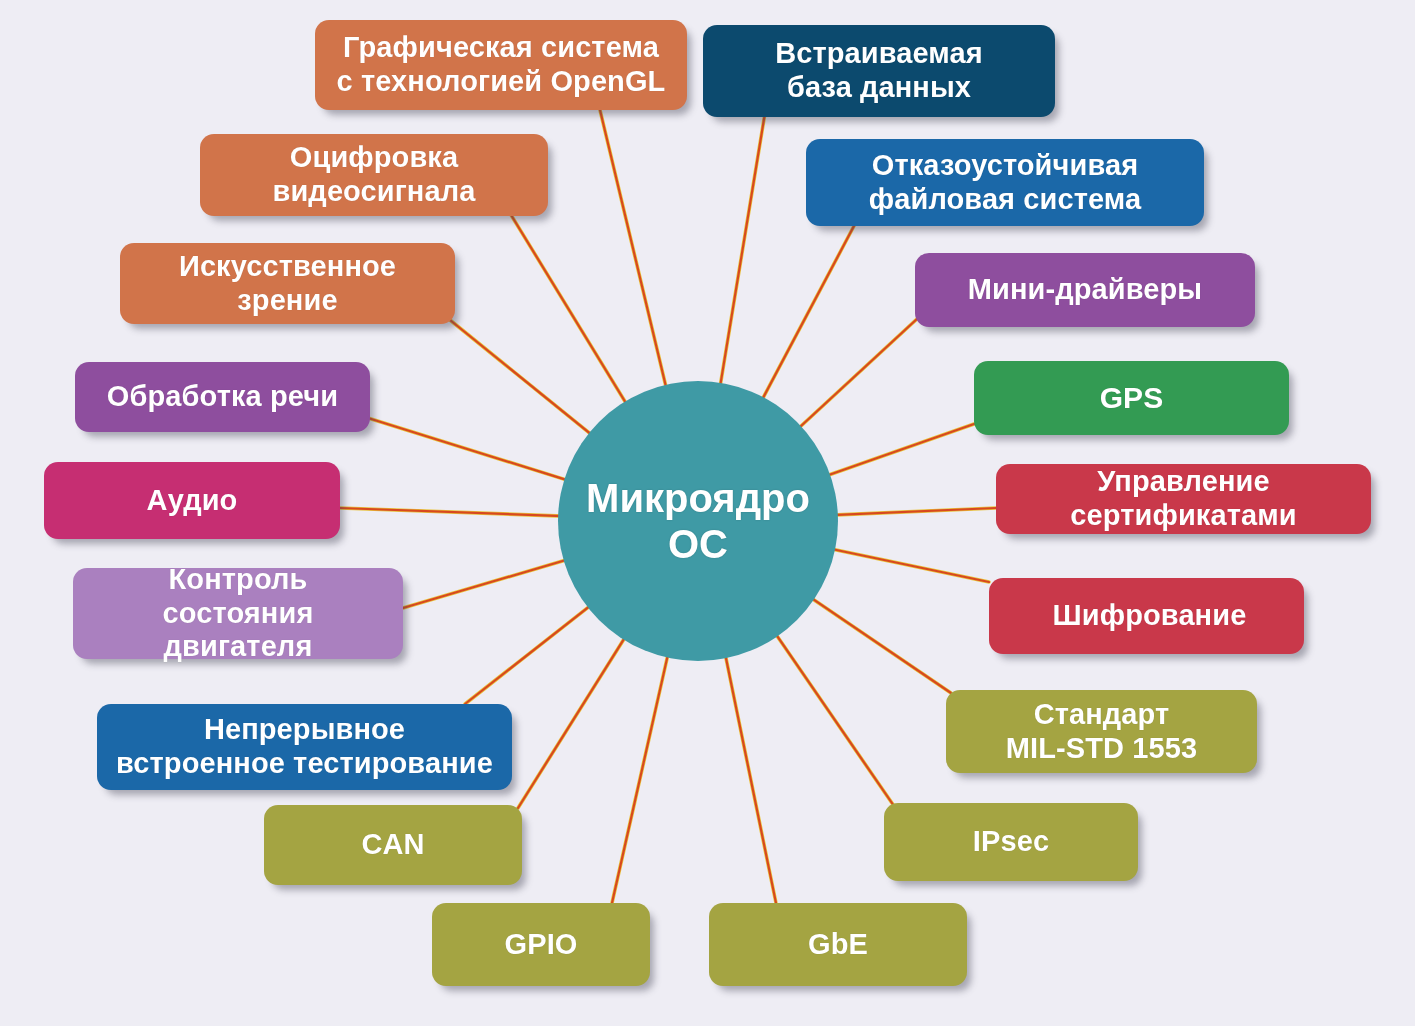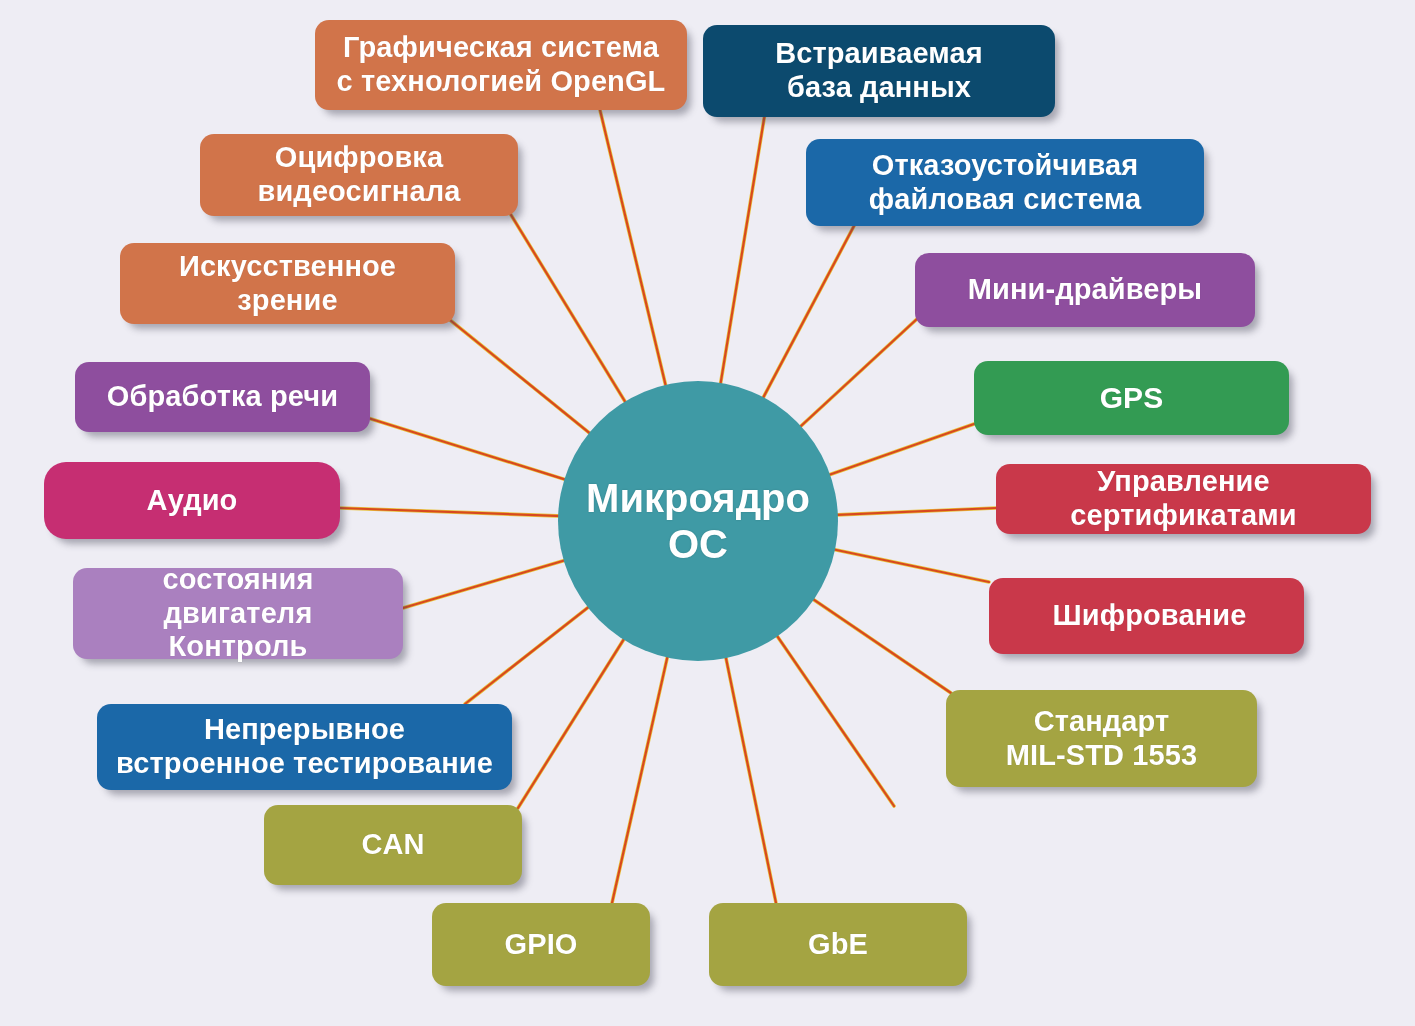--- a/index.html
+++ b/index.html
@@ -117,21 +117,21 @@
         <span>Встраиваемая</span>
         <span>база данных</span>
       </div>
     </div>
     <div class="node" style="left: 806px; top: 139px; width: 398px; height: 87px; background: rgb(27, 104, 168); font-size: 29px;">
       <div>
         <span>Отказоустойчивая</span>
         <span>файловая система</span>
       </div>
     </div>
-    <div class="node" style="left: 200px; top: 134px; width: 318px; height: 82px; background: rgb(209, 116, 74); font-size: 29px;">
+    <div class="node" style="left: 200px; top: 134px; width: 348px; height: 82px; background: rgb(209, 116, 74); font-size: 29px;">
       <div>
         <span>Оцифровка</span>
         <span>видеосигнала</span>
       </div>
     </div>
     <div class="node" style="left: 915px; top: 253px; width: 340px; height: 74px; background: rgb(142, 78, 158); font-size: 29px;">
       <div>
         <span>Мини-драйверы</span>
       </div>
     </div>
@@ -150,48 +150,53 @@
       <div>
         <span>Обработка речи</span>
       </div>
     </div>
     <div class="node" style="left: 996px; top: 464px; width: 375px; height: 70px; background: rgb(201, 56, 74); font-size: 29px;">
       <div>
         <span>Управление</span>
         <span>сертификатами</span>
       </div>
     </div>
-    <div class="node" style="left: 44px; top: 462px; width: 296px; height: 77px; background: rgb(198, 46, 114); font-size: 29px; border-radius: 22px;">
+    <div class="node" style="left: 44px; top: 462px; width: 296px; height: 77px; background: rgb(198, 46, 114); font-size: 29px;">
       <div>
         <span>Аудио</span>
       </div>
     </div>
     <div class="node" style="left: 989px; top: 578px; width: 315px; height: 76px; background: rgb(201, 56, 74); font-size: 29px; padding-left: 20px;">
       <div>
         <span>Шифрование</span>
       </div>
     </div>
     <div class="node" style="left: 73px; top: 568px; width: 330px; height: 91px; background: rgb(170, 128, 191); font-size: 29px;">
       <div>
+        <span>Контроль</span>
         <span>состояния двигателя</span>
-        <span>Контроль</span>
-      </div>
-    </div>
-    <div class="node" style="left: 946px; top: 690px; width: 311px; height: 97px; background: rgb(164, 164, 66); font-size: 29px;">
+      </div>
+    </div>
+    <div class="node" style="left: 946px; top: 690px; width: 311px; height: 83px; background: rgb(164, 164, 66); font-size: 29px;">
       <div>
         <span>Стандарт</span>
         <span>MIL-STD 1553</span>
       </div>
     </div>
     <div class="node" style="left: 97px; top: 704px; width: 415px; height: 86px; background: rgb(27, 104, 168); font-size: 29px;">
       <div>
         <span>Непрерывное</span>
         <span>встроенное тестирование</span>
       </div>
     </div>
+    <div class="node" style="left: 884px; top: 803px; width: 254px; height: 78px; background: rgb(164, 164, 66); font-size: 29px;">
+      <div>
+        <span>IPsec</span>
+      </div>
+    </div>
     <div class="node" style="left: 264px; top: 805px; width: 258px; height: 80px; background: rgb(164, 164, 66); font-size: 29px;">
       <div>
         <span>CAN</span>
       </div>
     </div>
     <div class="node" style="left: 432px; top: 903px; width: 218px; height: 83px; background: rgb(164, 164, 66); font-size: 29px;">
       <div>
         <span>GPIO</span>
       </div>
     </div>

